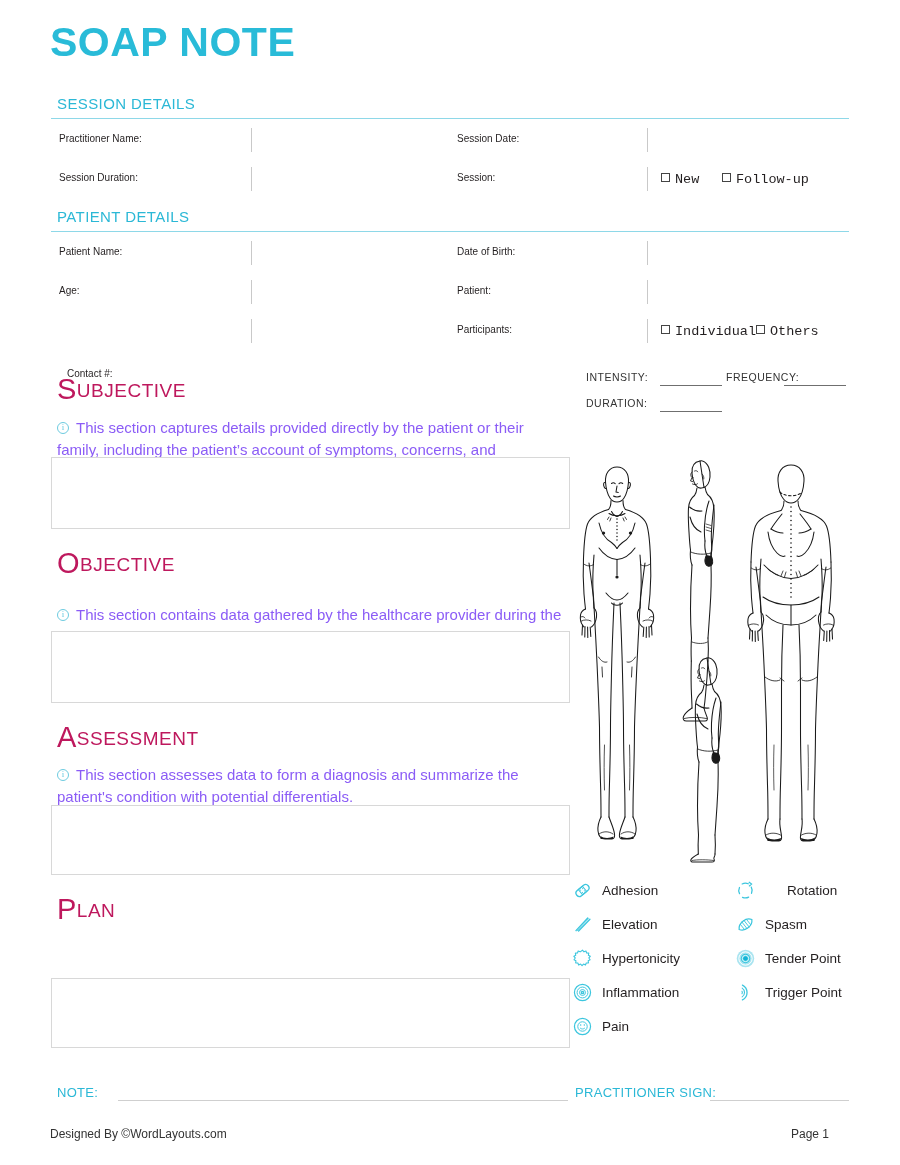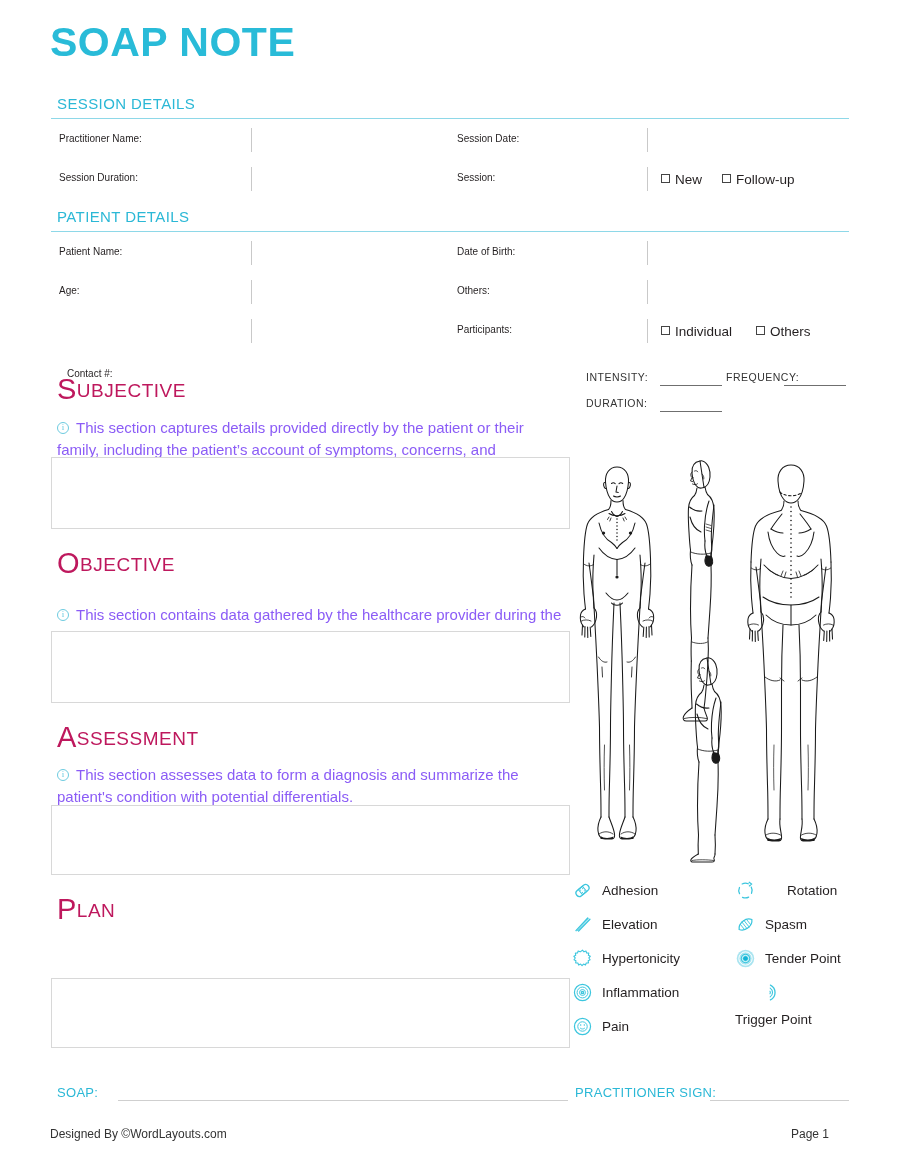--- a/index.html
+++ b/index.html
@@ -58,20 +58,21 @@
     position: absolute;
     width: 1px;
     height: 24px;
     background: #c9c9c9;
   }
   .chk {
     position: absolute;
     font-size: 13.5px;
     color: #231f20;
     white-space: nowrap;
+    font-family: Liberation Mono, monospace;
   }
   .chk .box {
     display: inline-block;
     width: 9px; height: 9px;
     border: 1px solid #444;
     margin-right: 5px;
     vertical-align: 1px;
   }
 
   
@@ -216,21 +217,21 @@
   <div class="sec-head" style="top:208px;">PATIENT DETAILS</div>
   <div class="sec-rule" style="top:231px;"></div>
 
   <div class="f-label" style="left:59px; top:246px;">Patient Name:</div>
   <div class="f-div" style="left:251px; top:241px;"></div>
   <div class="f-label" style="left:457px; top:246px;">Date of Birth:</div>
   <div class="f-div" style="left:647px; top:241px;"></div>
 
   <div class="f-label" style="left:59px; top:285px;">Age:</div>
   <div class="f-div" style="left:251px; top:280px;"></div>
-  <div class="f-label" style="left:457px; top:285px;">Others:</div>
+  <div class="f-label" style="left:457px; top:285px;">Patient:</div>
   <div class="f-div" style="left:647px; top:280px;"></div>
 
   <div class="f-label" style="left:67px; top:324px;margin-top:44px;">Contact #:</div>
   <div class="f-div" style="left:251px; top:319px;"></div>
   <div class="f-label" style="left:457px; top:324px;">Participants:</div>
   <div class="f-div" style="left:647px; top:319px;"></div>
 
   <div class="chk" style="left:661px; top:324px;">
     <span class="box"></span><span>Individual</span>
   </div>
@@ -661,33 +662,33 @@
       <svg class="lg-ic" viewBox="0 0 24 24">
         <circle cx="12" cy="12" r="10" fill="#a9e4f0"></circle>
         <circle cx="12" cy="12" r="7.6" fill="none" stroke="#ffffff" stroke-width="1.1"></circle>
         <circle cx="12" cy="12" r="5.4" fill="#3cc6de"></circle>
         <circle cx="12" cy="12" r="3.6" fill="none" stroke="#ffffff" stroke-width="1"></circle>
         <circle cx="12" cy="12" r="2.4" fill="#12b3d6"></circle>
       </svg>
       <span>Tender Point</span>
     </div>
 
-    <div class="lg-item" style="left:163px; top:102px;flex-direction:column;">
+    <div class="lg-item" style="left:163px; top:102px;">
       <svg class="lg-ic" viewBox="0 0 24 24">
         <g fill="none" stroke="#3cc6de" stroke-linecap="round">
           <path d="M8.5 3.5 A9.5 9.5 0 0 1 8.5 20.5" stroke-width="1.5"></path>
           <path d="M8.2 7 A6 6 0 0 1 8.2 17" stroke-width="1.25"></path>
           <path d="M8 10.6 A2.7 2.7 0 0 1 8 13.4" stroke-width="1.25"></path>
         </g>
       </svg>
       <span>Trigger Point</span>
     </div>
   </div>
 
-  <div class="ft-label" style="left:57px; top:1085px;">SOAP:</div>
+  <div class="ft-label" style="left:57px; top:1085px;">NOTE:</div>
   <div class="ft-line" style="left:118px; top:1100px; width:450px;"></div>
 
   <div class="ft-label" style="left:575px; top:1085px;">PRACTITIONER SIGN:</div>
   <div class="ft-line" style="left:710px; top:1100px; width:139px;"></div>
 
   <div class="ft-small" style="left:50px; top:1127px;">Designed By ©WordLayouts.com</div>
   <div class="ft-small" style="left:791px; top:1127px;">Page 1</div>
 
 </div>
 

